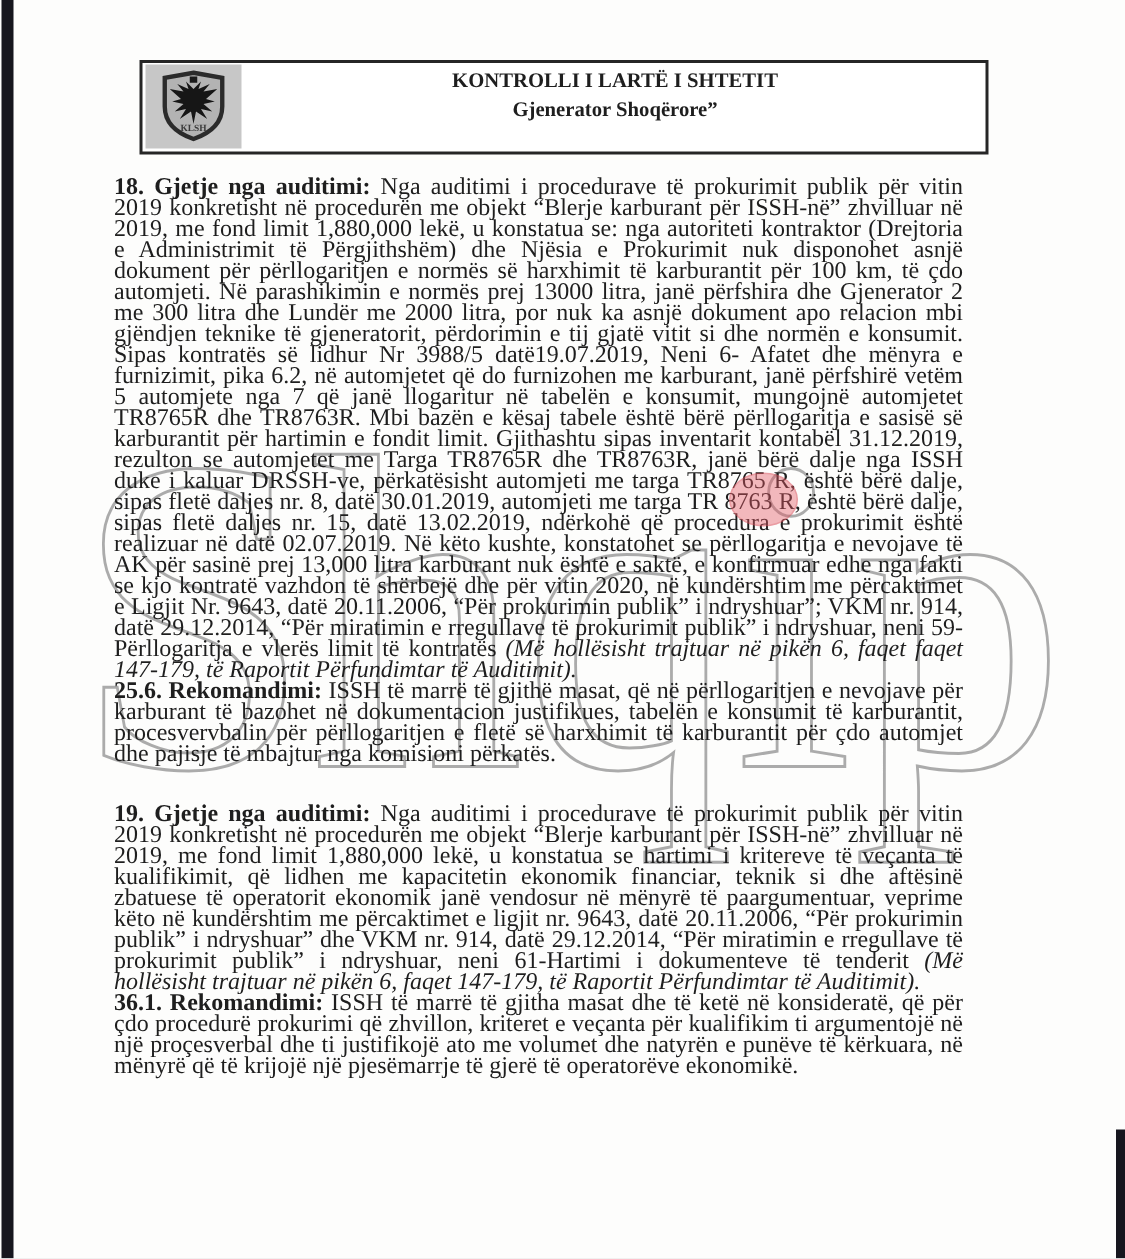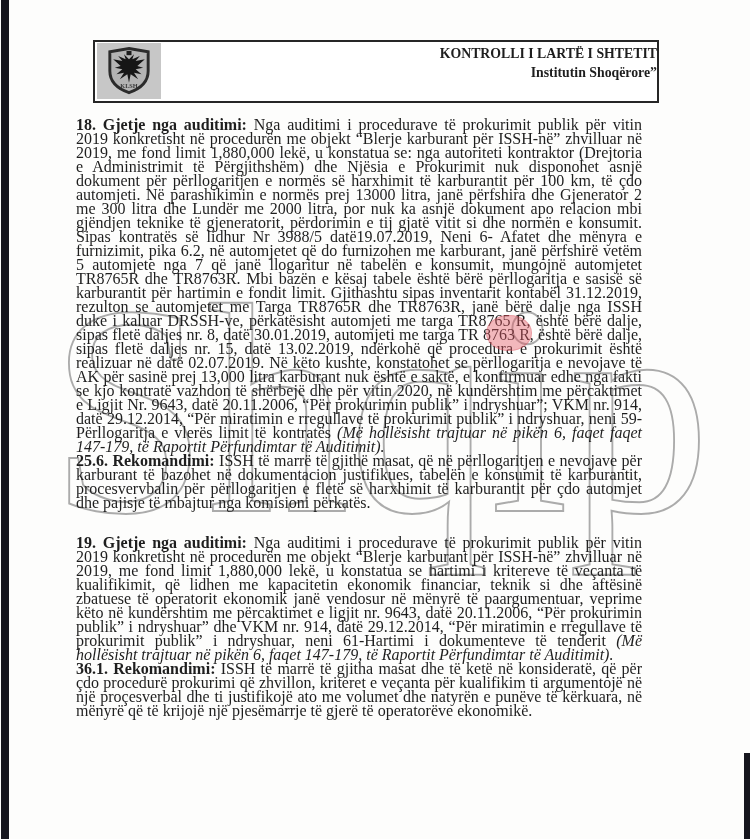--- a/index.html
+++ b/index.html
@@ -5,21 +5,21 @@
   html,body{margin:0;padding:0;background:#e8e8e8;}
   .page{position:relative;width:750px;height:839px;background:#fdfdfc;overflow:hidden;
         font-family:"Liberation Serif","DejaVu Serif",serif;color:#1e1e1e;}
   .edge-left{position:absolute;left:1px;top:0;width:8px;height:100%;background:#16161e;}
   .edge-right-bottom{position:absolute;right:0;bottom:0;width:6px;height:86px;background:#16161e;}
 
   .header-box{position:absolute;left:93px;top:40px;width:566px;height:63px;
               border:2px solid #262626;box-sizing:border-box;background:#fff;}
   .emblem{position:absolute;left:2px;top:1px;width:64px;height:56px;background:#c7c7c7;
           display:flex;align-items:center;justify-content:center;}
-  .titles{margin-left:68px;text-align:right;padding-top:3px;}
+  .titles{margin-left:68px;text-align:center;padding-top:3px;}
   .titles div{font-weight:bold;font-size:13.8px;line-height:18.6px;white-space:nowrap;}
 
   .watermark{position:absolute;left:42px;top:243px;opacity:.45;pointer-events:none;}
 
   .body-text{position:absolute;left:76px;top:118px;width:566px;
              font-size:16px;line-height:14px;text-align:justify;}
   .body-text p{margin:0;}
   .body-text p.gap{margin-top:26px;}
   .lead{font-weight:bold;}
   .note{font-weight:bold;text-align:right;margin-top:2px !important;}
@@ -45,21 +45,21 @@
     <div class="emblem">
       <svg width="50" height="52" viewBox="0 0 60 60">
         <path d="M30 3 L53 7 L53 30 Q53 48 30 56 Q7 48 7 30 L7 7 Z" fill="#b3b3b3" stroke="#2b2b2b" stroke-width="3.5"></path>
         <rect x="27" y="6" width="6" height="5" fill="#1a1a1a"></rect>
         <path d="M30 16 L24 10 L26 16 L17 12 L22 18 L11 16 L20 24 L13 26 L22 28 L15 34 L24 32 L19 40 L28 34 L30 44 L32 34 L41 40 L36 32 L45 34 L38 28 L47 26 L40 24 L49 16 L38 18 L43 12 L34 16 L36 10 Z" fill="#161616"></path>
         <text x="30" y="50" font-size="7.5" text-anchor="middle" font-family="Liberation Serif, serif" fill="#3a3a3a" font-weight="bold">KLSH</text>
       </svg>
     </div>
     <div class="titles">
       <div>KONTROLLI I LARTË I SHTETIT</div>
-      <div>Institutin Shoqërore”</div>
+      <div>Gjenerator Shoqërore”</div>
     </div>
   </div>
 
   <div class="body-text">
     <p class="para">
       <span class="lead">18. Gjetje nga auditimi:</span>
       <span>Nga auditimi i procedurave të prokurimit publik për vitin 2019 konkretisht në procedurën me objekt “Blerje karburant për ISSH-në” zhvilluar në 2019, me fond limit 1,880,000 lekë, u konstatua se: nga autoriteti kontraktor (Drejtoria e Administrimit të Përgjithshëm) dhe Njësia e Prokurimit nuk disponohet asnjë dokument për përllogaritjen e normës së harxhimit të karburantit për 100 km, të çdo automjeti. Në parashikimin e normës prej 13000 litra, janë përfshira dhe Gjenerator 2 me 300 litra dhe Lundër me 2000 litra, por nuk ka asnjë dokument apo relacion mbi gjëndjen teknike të gjeneratorit, përdorimin e tij gjatë vitit si dhe normën e konsumit.  Sipas kontratës së lidhur Nr 3988/5 datë19.07.2019, Neni 6- Afatet dhe mënyra e furnizimit, pika 6.2, në automjetet që do furnizohen me karburant, janë përfshirë vetëm 5 automjete nga 7 që janë llogaritur në tabelën e konsumit, mungojnë automjetet TR8765R dhe TR8763R. Mbi bazën e kësaj tabele është bërë përllogaritja e sasisë së karburantit për hartimin e fondit limit. Gjithashtu sipas inventarit kontabël 31.12.2019, rezulton se automjetet me Targa TR8765R dhe TR8763R, janë bërë dalje nga ISSH duke i kaluar DRSSH-ve, përkatësisht automjeti me targa TR8765 R, është bërë dalje, sipas fletë daljes nr. 8, datë 30.01.2019, automjeti me targa TR 8763 R, është bërë dalje, sipas fletë daljes nr. 15, datë 13.02.2019, ndërkohë që procedura e prokurimit është realizuar në datë 02.07.2019. Në këto kushte, konstatohet se përllogaritja e nevojave të AK për sasinë prej 13,000 litra karburant nuk është e saktë, e konfirmuar edhe nga fakti se kjo kontratë vazhdon të shërbejë dhe për vitin 2020, në kundërshtim me përcaktimet e Ligjit Nr. 9643, datë 20.11.2006, “Për prokurimin publik” i ndryshuar”; VKM nr. 914, datë 29.12.2014, “Për miratimin e rregullave të prokurimit publik” i ndryshuar, neni 59- Përllogaritja e vlerës limit të kontratës</span>
       <em>(Më hollësisht trajtuar në pikën 6, faqet faqet 147-179, të Raportit Përfundimtar të Auditimit).</em>
     </p>
     <p class="para">

